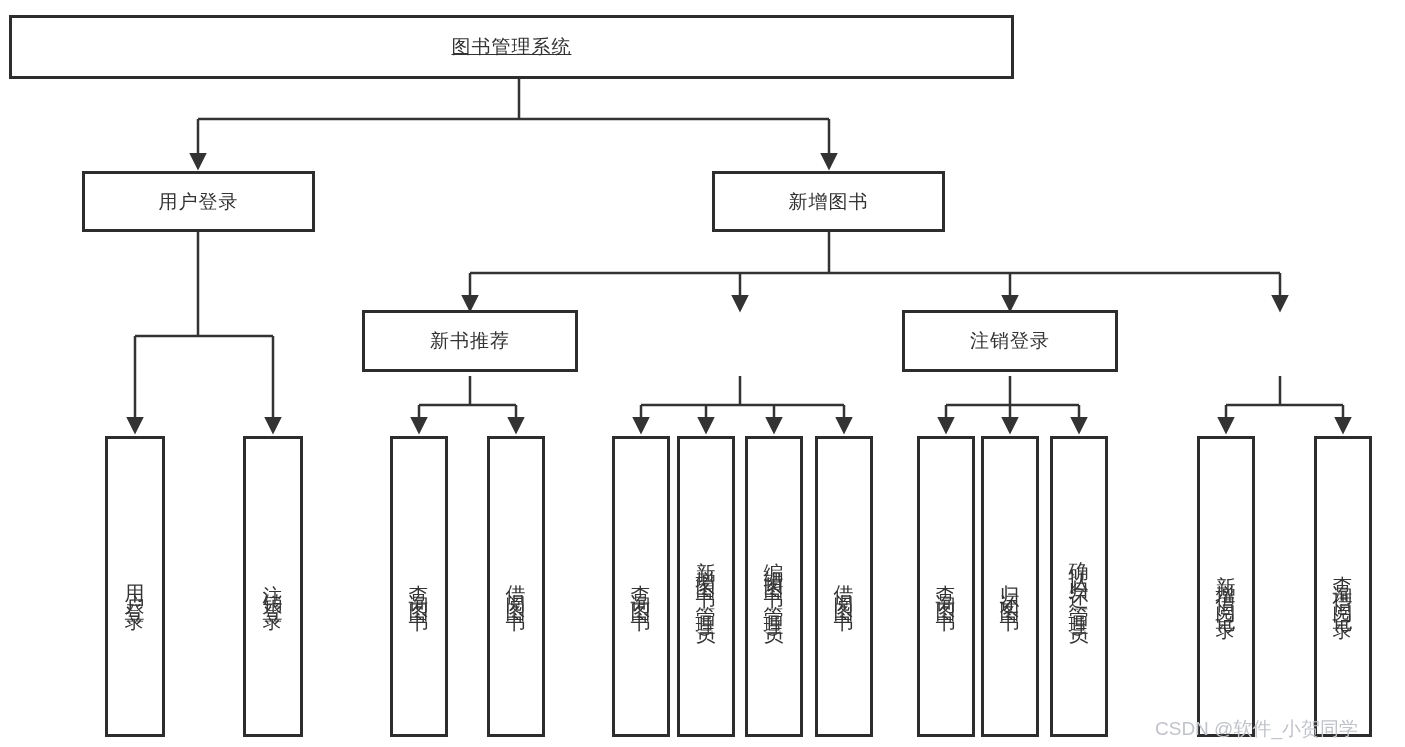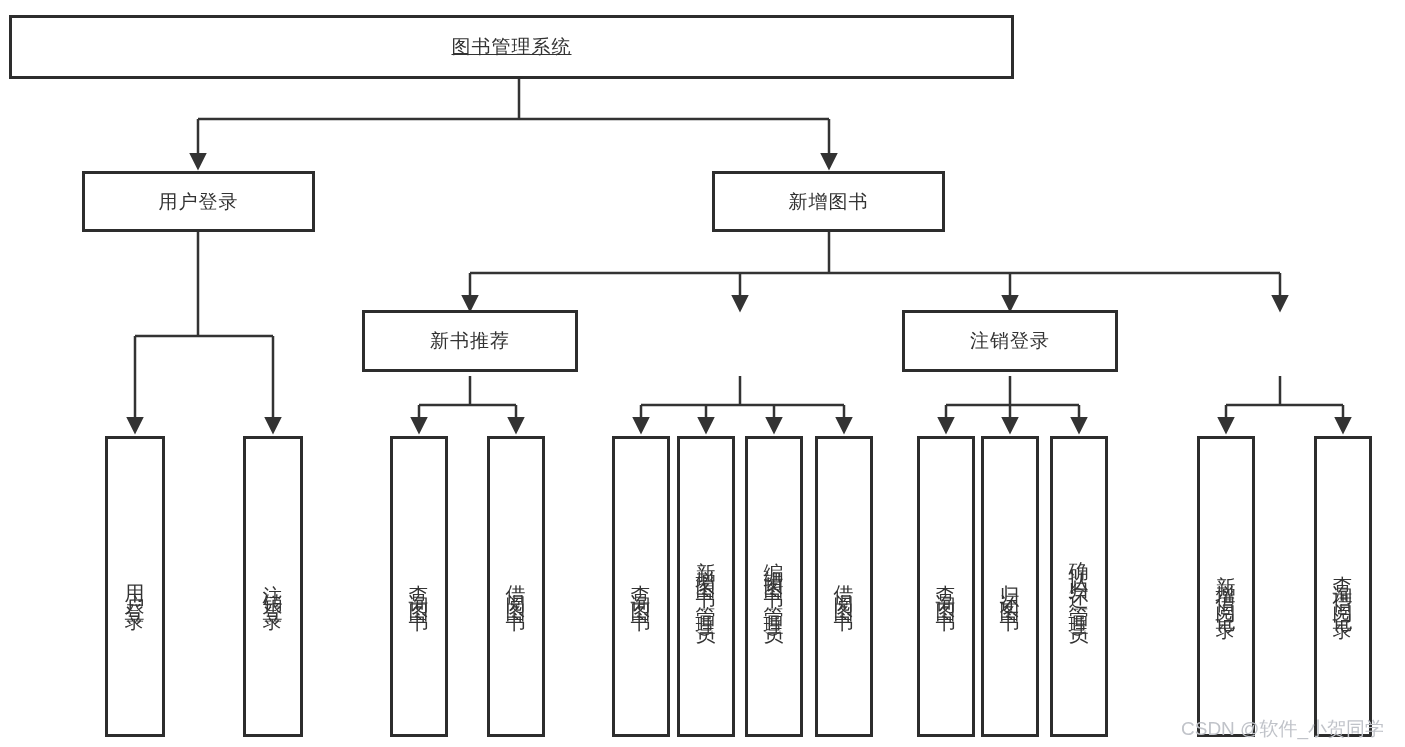--- a/index.html
+++ b/index.html
@@ -37,21 +37,21 @@
   .vtext{
     writing-mode:vertical-rl;
     font-size:20px;
     letter-spacing:9px;
     line-height:1;
     color:var(--text);
   }
   .watermark{
     position:absolute;left:1155px;top:716px;
     font-size:19px;color:var(--wm);
-    white-space:nowrap;z-index:3;margin-left:26px;
+    white-space:nowrap;z-index:3;
   }
 </style>
 </head>
 <body>
 
 <div class="canvas">
 
   <svg class="connectors" width="1405" height="747" viewBox="0 0 1405 747">
     <defs>
       <marker id="arrow" viewBox="0 0 10 10" refX="8" refY="5" markerWidth="7" markerHeight="7" orient="auto-start-reverse">

